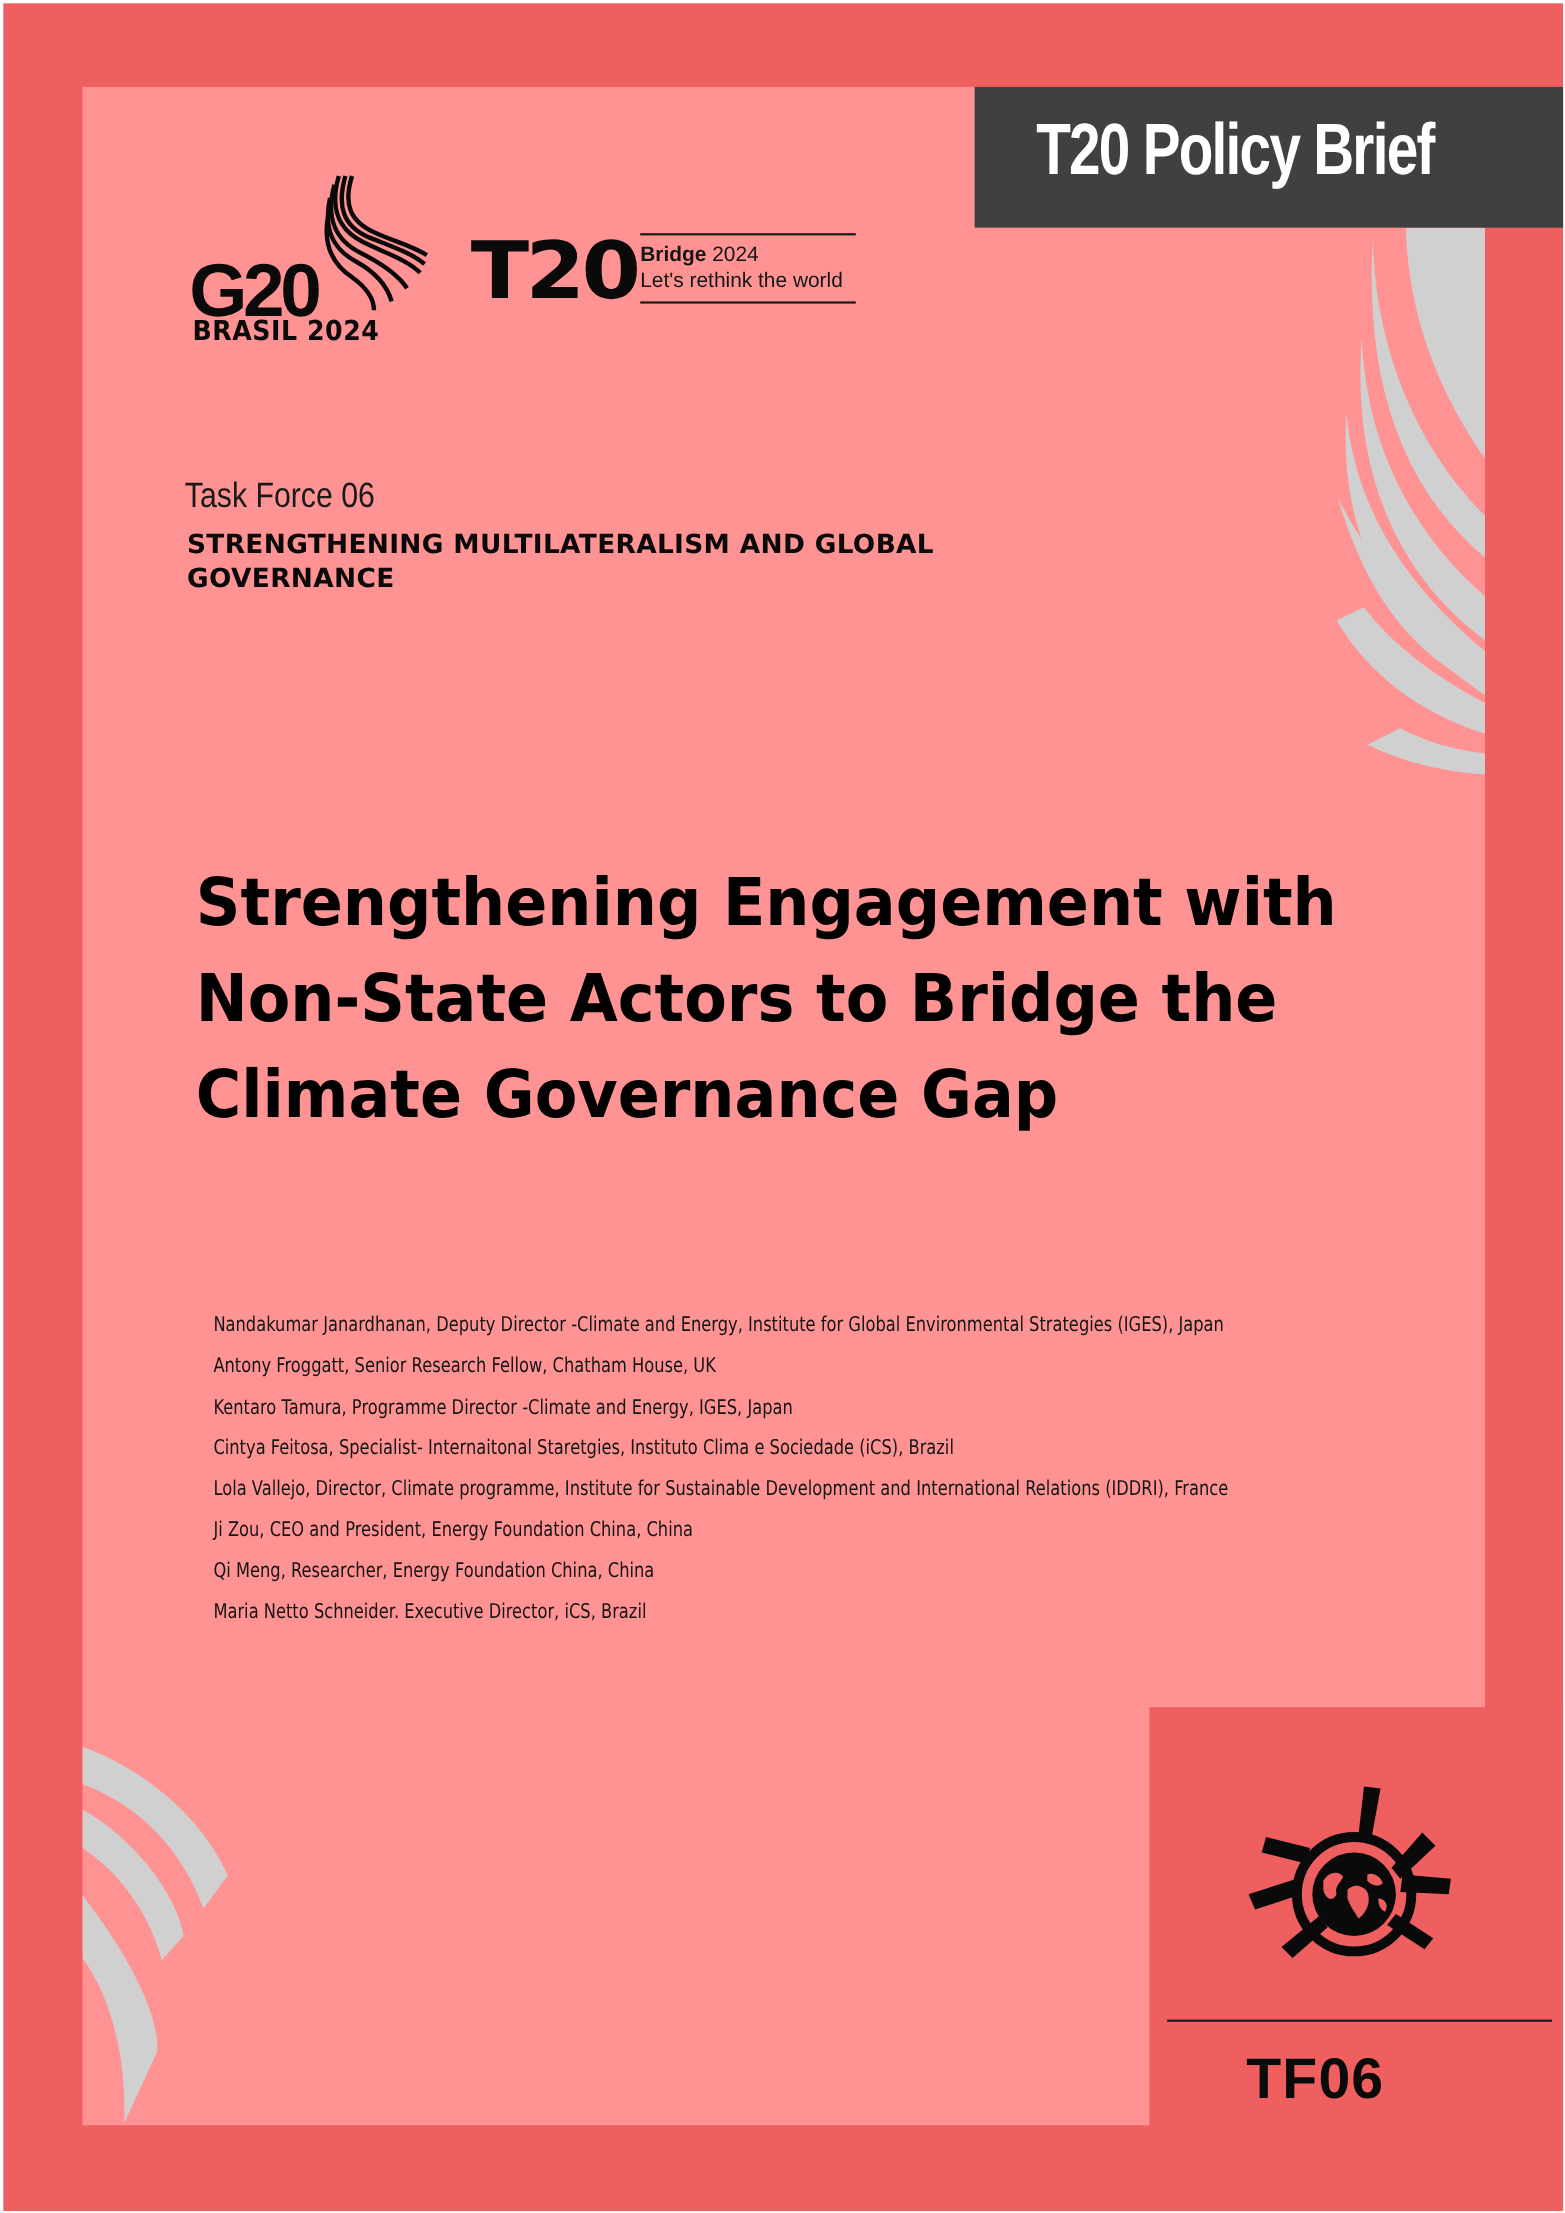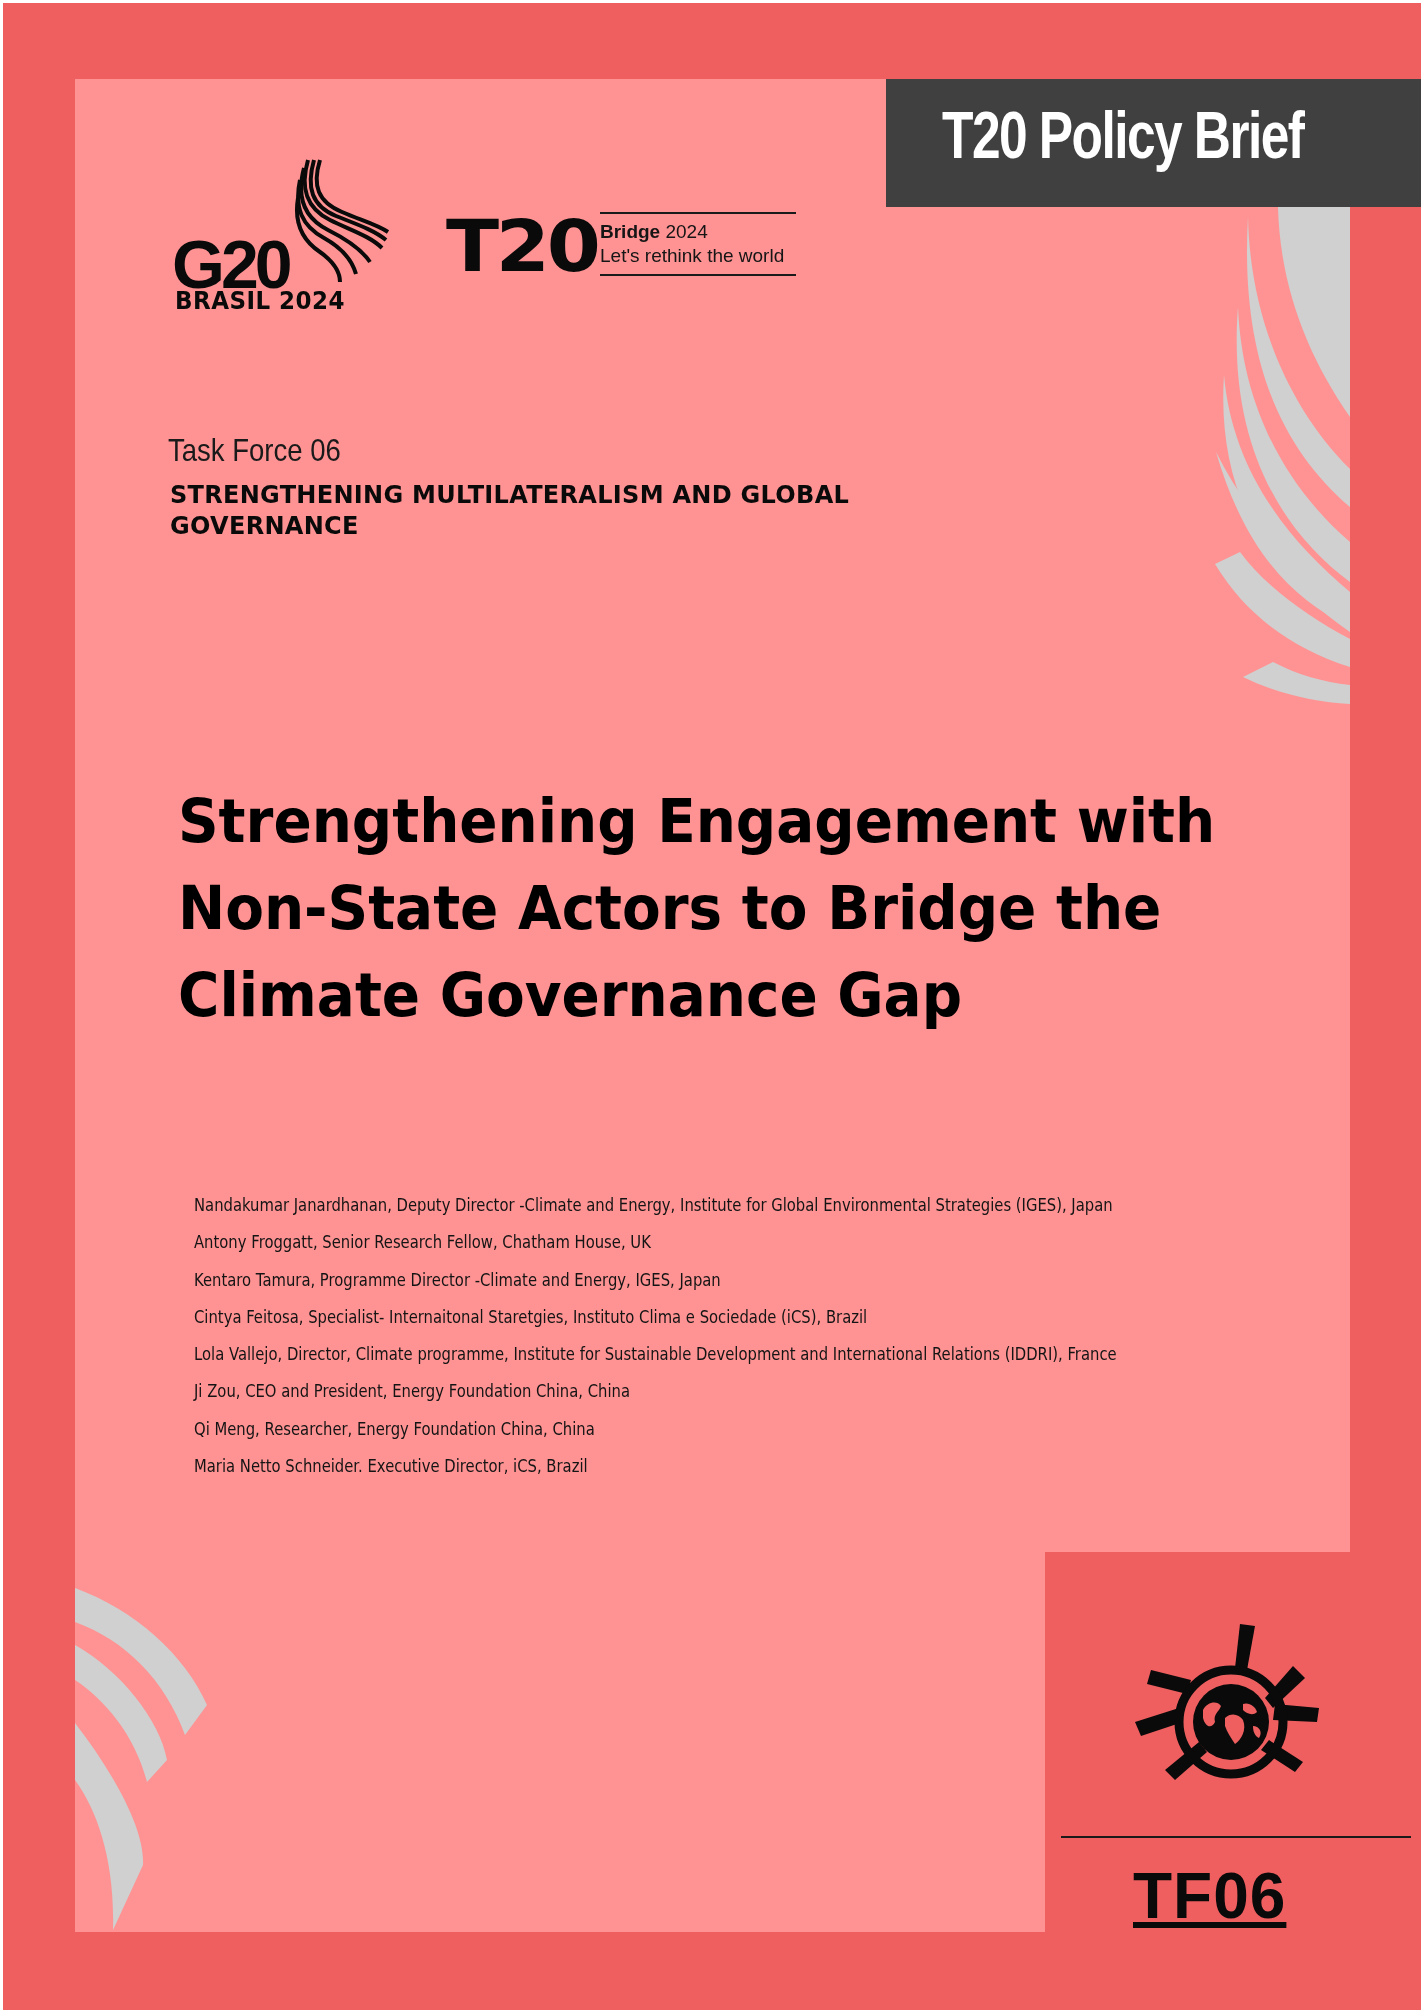--- a/index.html
+++ b/index.html
@@ -39,21 +39,21 @@
       font-size: 68px; letter-spacing: -4px; line-height: 1; color: #0a0a0a;
     }
     .g20-sub {
       position: absolute; left: 3px; top: 130px;
       font-family: "DejaVu Sans", sans-serif; font-weight: bold;
       font-size: 25px; letter-spacing: 0.5px; line-height: 1; color: #0a0a0a;
       transform: scaleX(0.92); transform-origin: left center; white-space: nowrap;
     }
     .g20-flame { position: absolute; left: 118px; top: 0; width: 100px; height: 125px; }
 
-    .t20-logo { position: absolute; left: 446px; top: 210px; width: 360px; height: 72px; }
+    .t20-logo { position: absolute; left: 428px; top: 210px; width: 360px; height: 72px; }
     .t20-mark {
       position: absolute; left: 0; top: 0;
       font-family: "DejaVu Sans", sans-serif; font-weight: bold;
       font-size: 72px; line-height: 1; letter-spacing: -3px; color: #0a0a0a;
       transform: scaleX(1.08); transform-origin: left top;
     }
     .t20-rule-top, .t20-rule-bottom {
       position: absolute; left: 154px; width: 196px; height: 2px; background: #1a1a1a;
     }
     .t20-rule-top { top: 2px; }
@@ -111,21 +111,21 @@
       position: absolute; left: 1045px; top: 1552px; width: 376px; height: 458px;
       background: #ef5f60;
     }
     .globe-icon { position: absolute; left: 90px; top: 70px; width: 200px; height: 170px; }
     .tf-box-rule {
       position: absolute; left: 16px; top: 284px; width: 350px; height: 2px; background: #1a1a1a;
     }
     .tf-box-code {
       position: absolute; left: 88px; top: 312px;
       font-family: "Liberation Sans", sans-serif; font-weight: bold;
-      font-size: 64px; line-height: 1; color: #0a0a0a; letter-spacing: 1px; text-decoration: underline;
+      font-size: 52px; line-height: 1; color: #0a0a0a; letter-spacing: 1px;
     }
   </style>
 </head>
 <body>
 
 <div class="frame"></div>
 
 <div class="panel"></div>
 
 <svg class="swoosh-right" viewBox="0 0 162 530">

